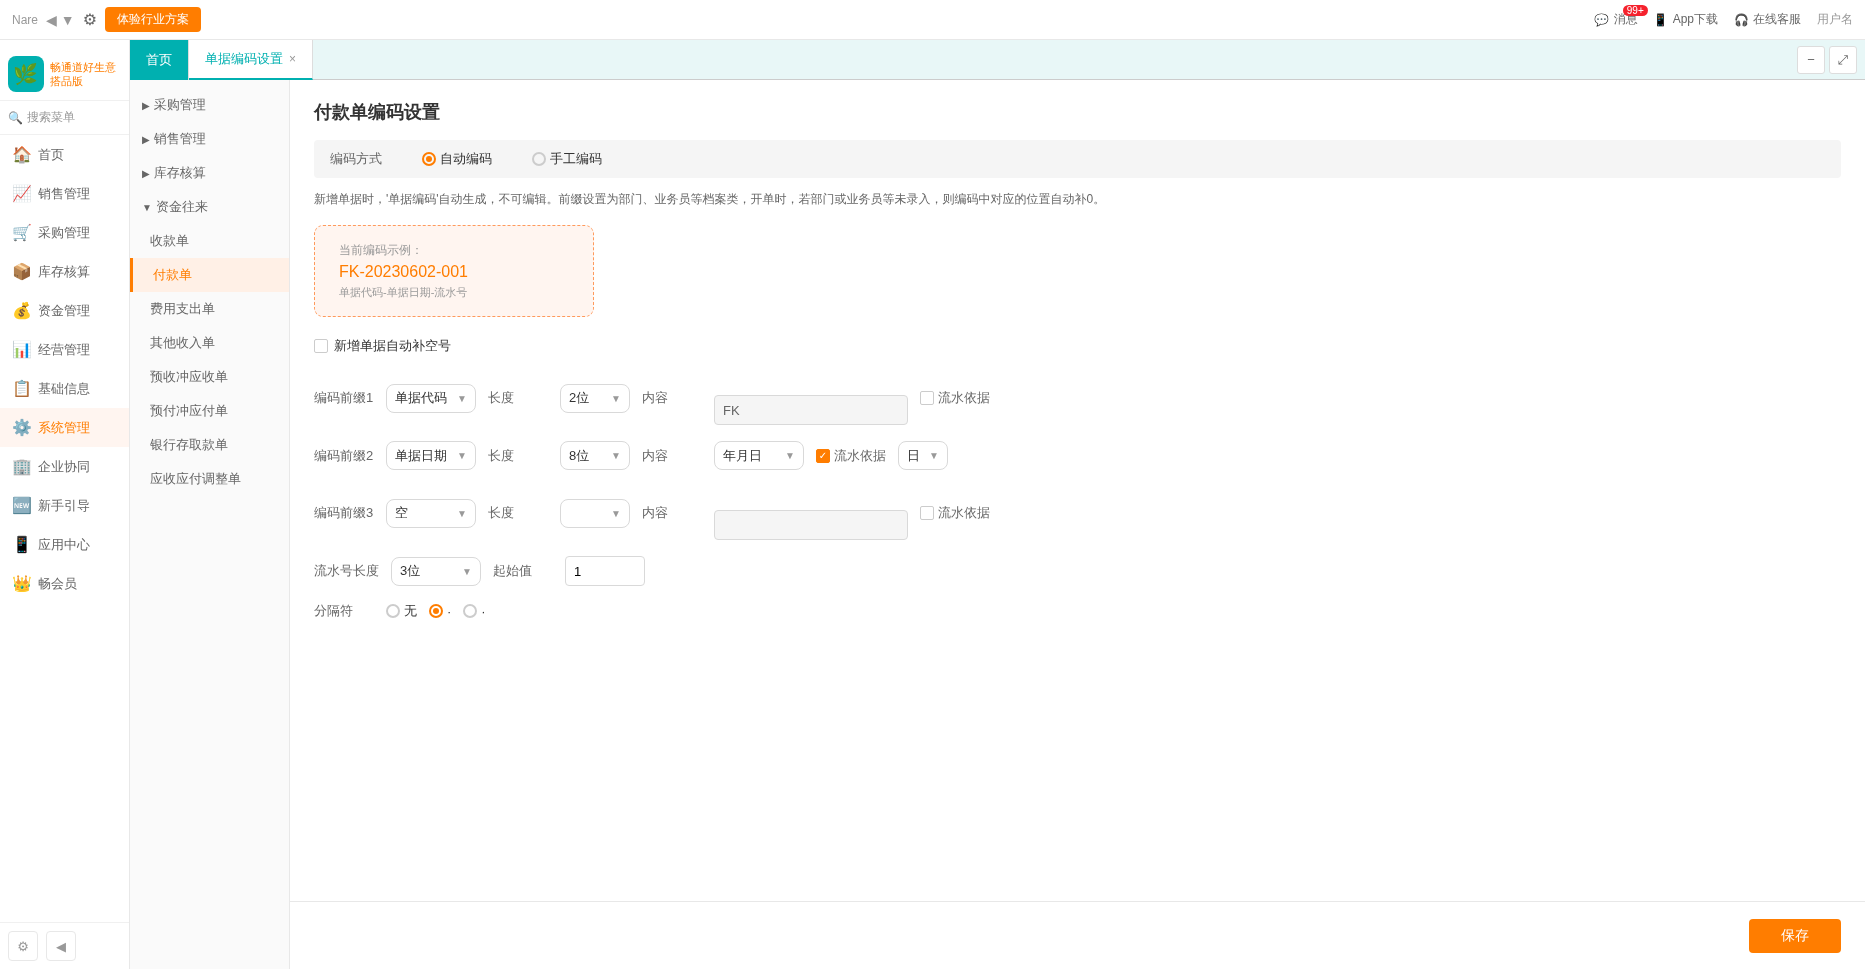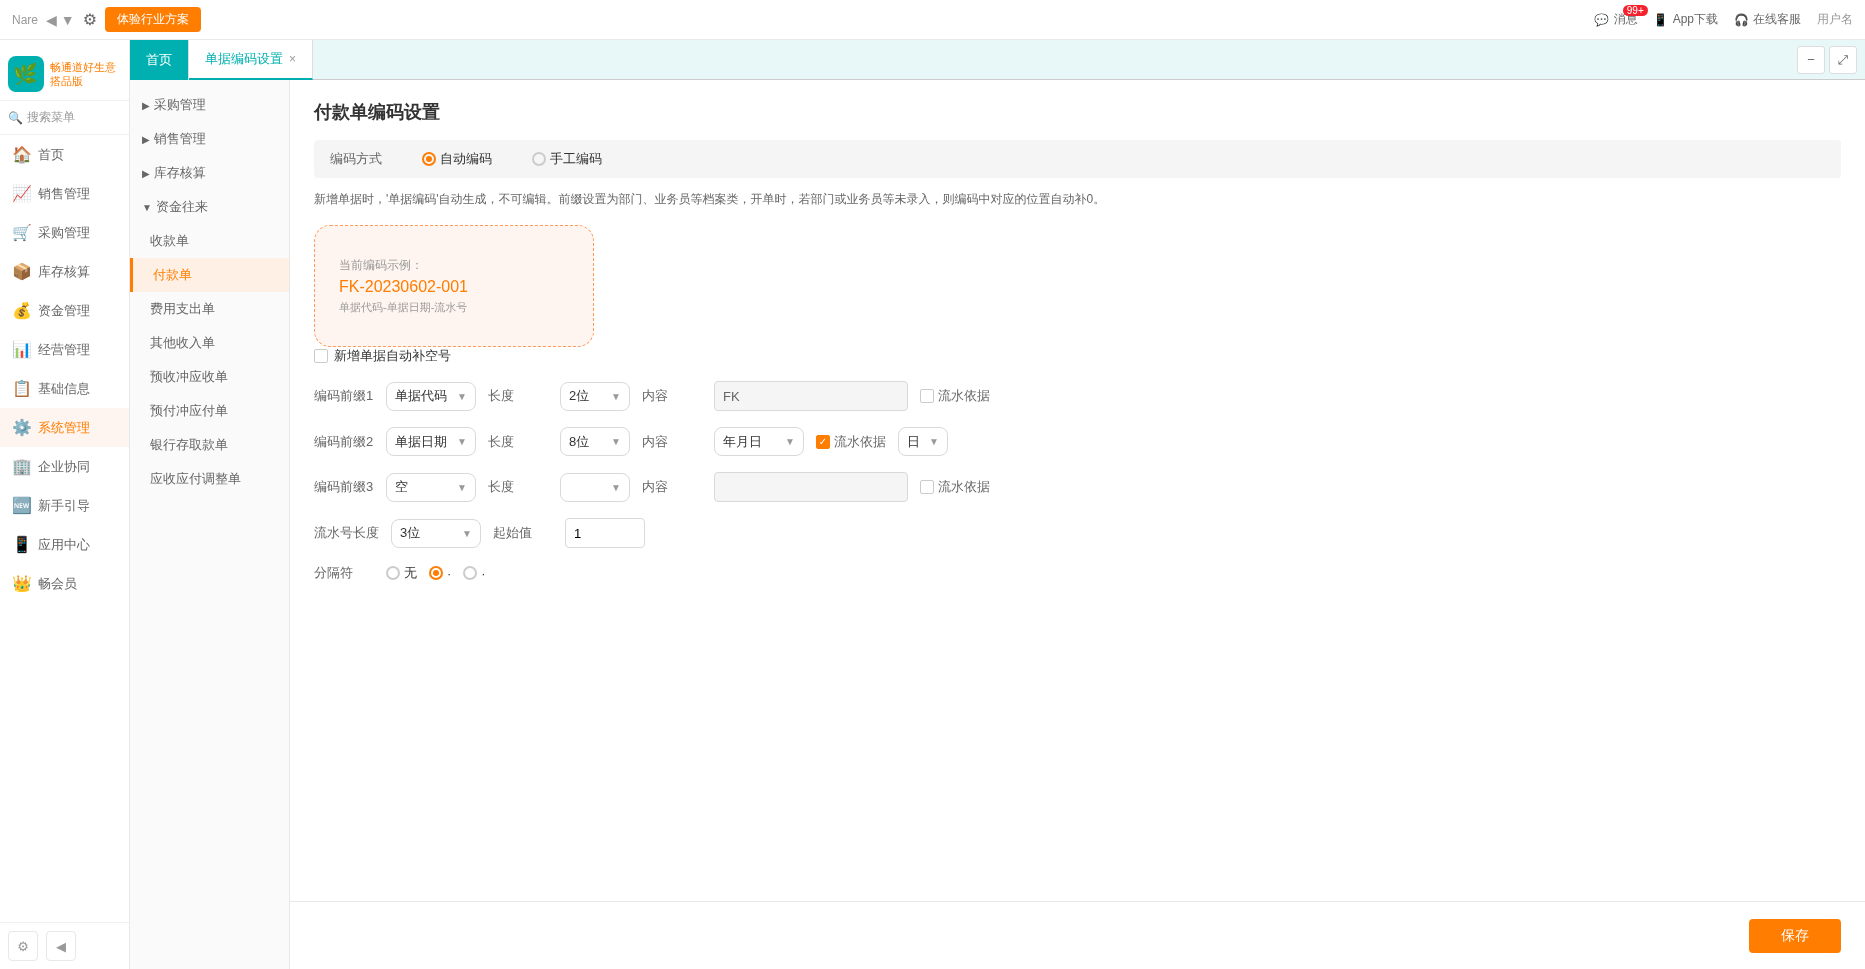--- a/index.html
+++ b/index.html
@@ -69,36 +69,36 @@
     .encoding-method-label { font-size: 13px; color: #666; }
     .radio-group { display: flex; align-items: center; gap: 16px; }
     .radio-item { display: flex; align-items: center; gap: 4px; cursor: pointer; font-size: 13px; padding-left: 24px; }
     .radio-dot { width: 14px; height: 14px; border-radius: 50%; border: 2px solid #ccc; display: flex; align-items: center; justify-content: center; }
     .radio-dot.selected { border-color: #ff7d00; }
     .radio-dot.selected::after { content: ''; width: 6px; height: 6px; border-radius: 50%; background: #ff7d00; }
 
     .info-text { font-size: 12px; color: #666; margin-bottom: 16px; line-height: 1.6; }
 
     
-    .code-preview { background: #fff5f0; border: 1px dashed #ff9a5c; border-radius: 16px; padding: 31px 24px; display: inline-block; min-width: 280px; }
+    .code-preview { background: #fff5f0; border: 1px dashed #ff9a5c; border-radius: 9px; padding: 16px 24px; margin-bottom: 20px; display: inline-block; min-width: 280px; }
     .code-preview-label { font-size: 12px; color: #999; margin-bottom: 4px; }
     .code-preview-value { font-size: 16px; font-weight: normal; color: #ff7d00; }
     .code-preview-sub { font-size: 11px; color: #999; margin-top: 4px; }
 
     
     .checkbox-row { margin-bottom: 16px; display: flex; align-items: center; gap: 6px; }
     .checkbox-custom { width: 14px; height: 14px; border: 1px solid #ccc; border-radius: 2px; cursor: pointer; display: flex; align-items: center; justify-content: center; }
 
     
     .form-row { display: flex; align-items: center; gap: 12px; margin-bottom: 16px; flex-wrap: wrap; }
     .form-label { font-size: 13px; color: #666; min-width: 60px; }
     .select-box { height: 29px; border: 1px solid #d9d9d9; border-radius: 8px; padding: 0 8px; display: flex; align-items: center; justify-content: space-between; cursor: pointer; background: #fff; font-size: 13px; min-width: 90px; gap: 6px; }
     .select-box .arrow { color: #999; font-size: 10px; }
     .length-select { min-width: 70px; }
-    .content-input { height: 30px; border: 1px solid #d9d9d9; border-radius: 4px; padding: 0 8px; font-size: 13px; min-width: 60px; background: #f5f5f5; color: #666; }
+    .content-input { height: 30px; border: 1px solid #d9d9d9; border-radius: 4px; padding: 0 8px; font-size: 13px; min-width: 60px; background: #f5f5f5; color: #666; margin-top: 24px; }
     .checkbox-item { display: flex; align-items: center; gap: 4px; font-size: 13px; color: #666; }
     .checkbox-checked { background: #ff7d00; border-color: #ff7d00; color: #fff; font-size: 10px; display: flex; align-items: center; justify-content: center; }
     .day-select { min-width: 50px; }
 
     
     .serial-row { display: flex; align-items: center; gap: 12px; margin-bottom: 16px; }
     .serial-input { height: 30px; border: 1px solid #d9d9d9; border-radius: 4px; padding: 0 8px; font-size: 13px; width: 80px; }
 
     
     .separator-row { display: flex; align-items: center; gap: 12px; margin-bottom: 16px; }

